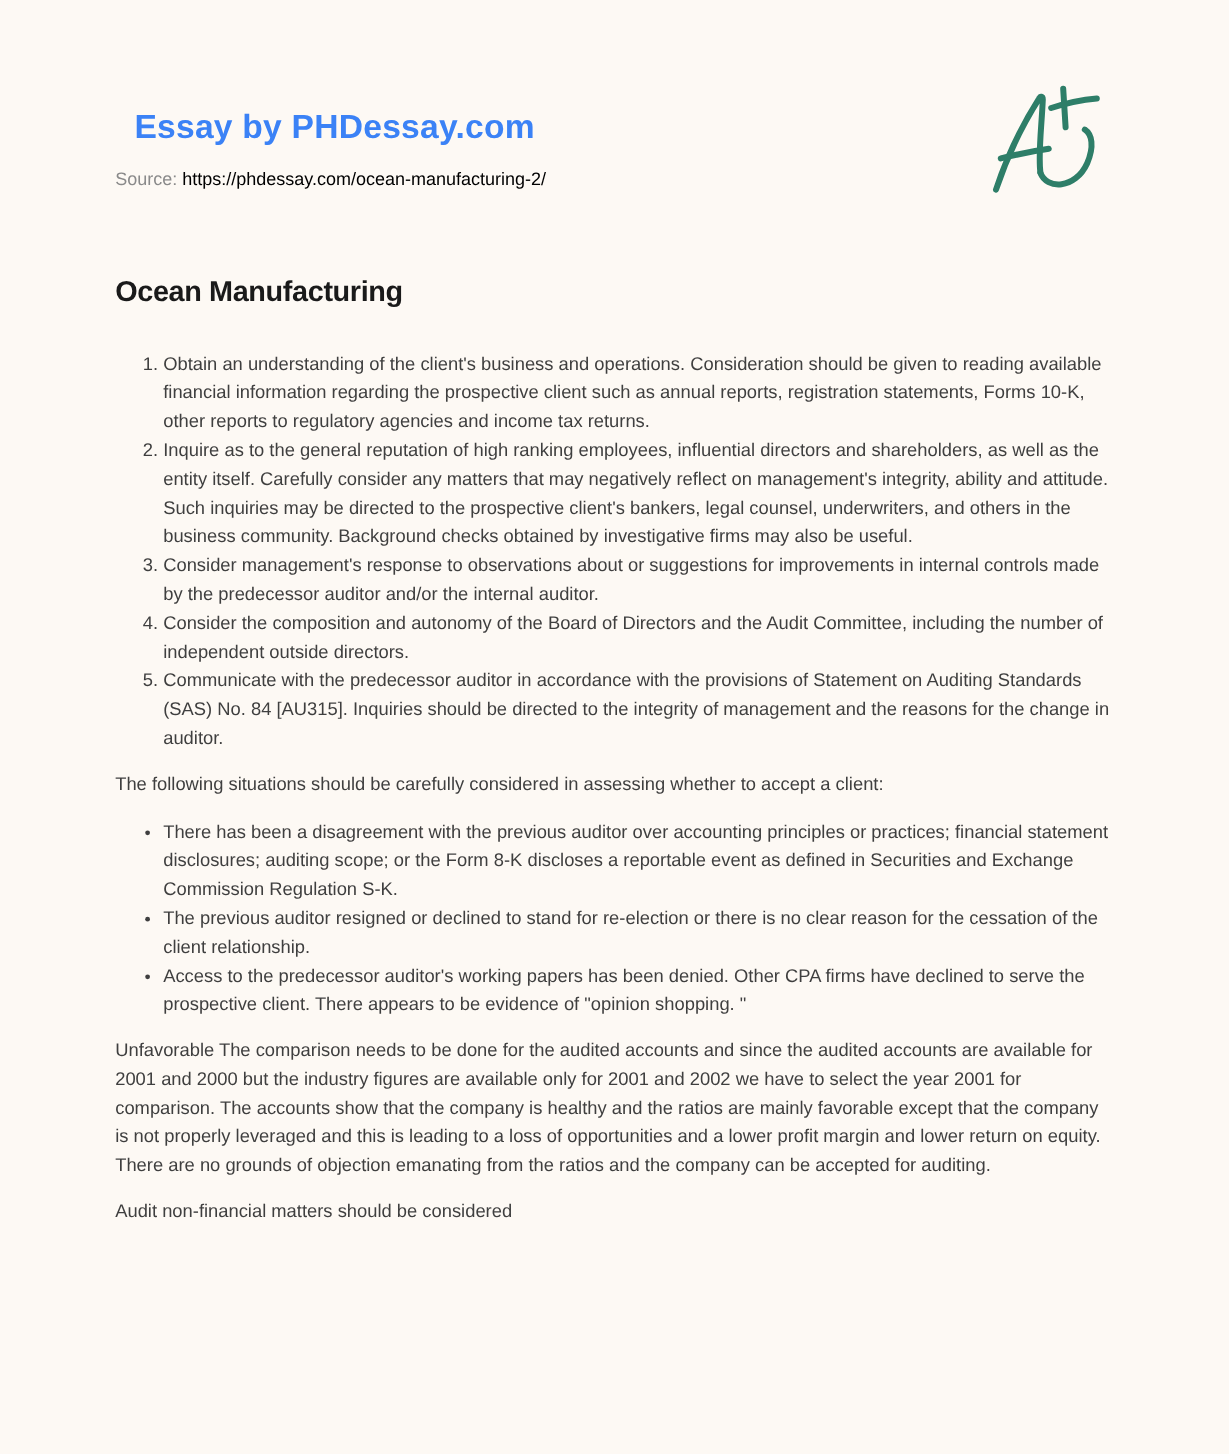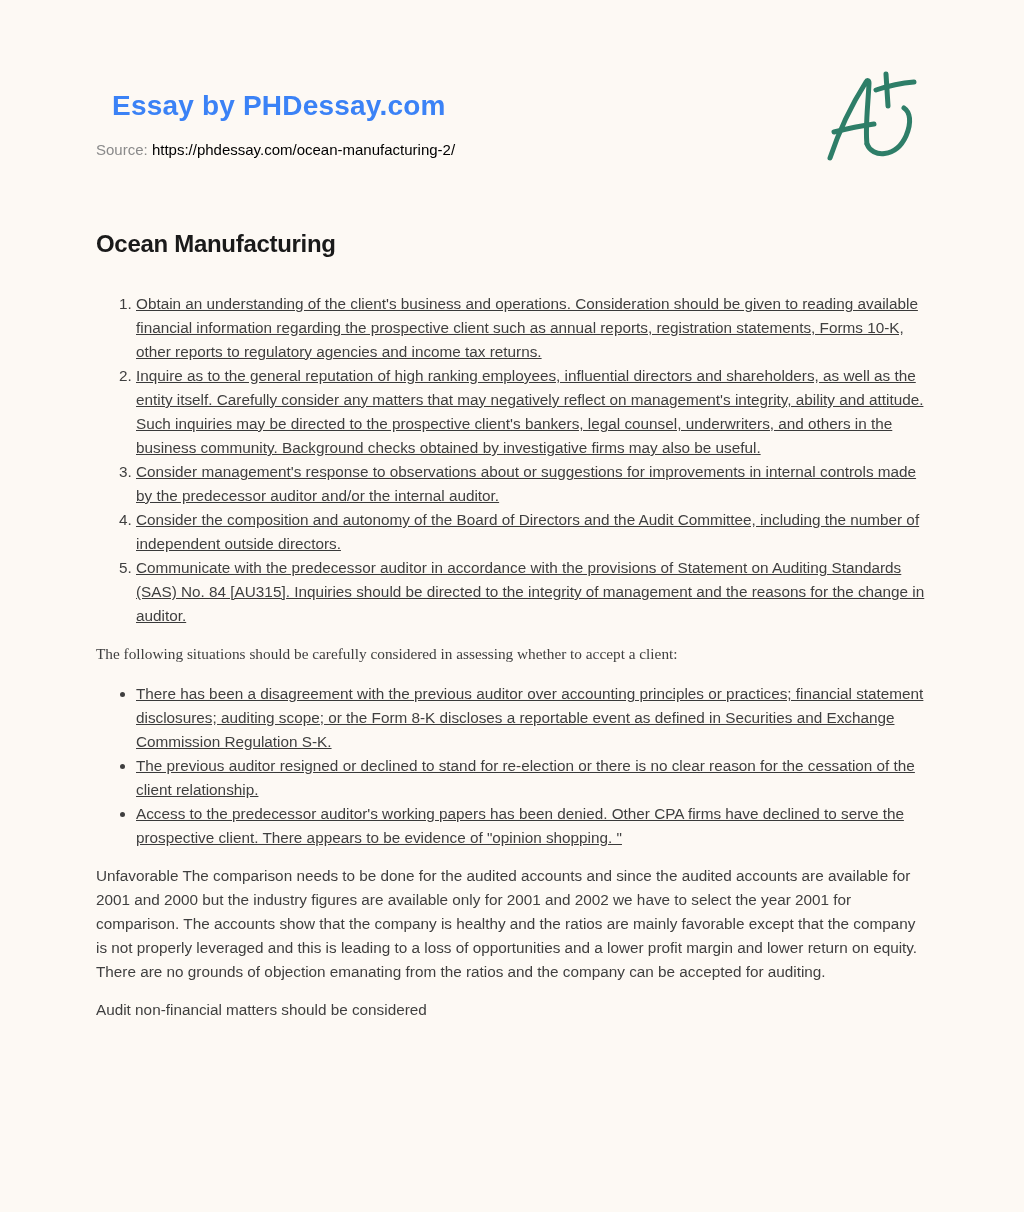--- a/index.html
+++ b/index.html
@@ -62,31 +62,30 @@
     }
     p {
       margin: 0 0 14px 0;
       font-size: 15.3px;
       line-height: 24px;
       color: #3f3f3f;
     }
     ol, ul {
       margin: 0 0 14px 0;
       padding-left: 40px;
-      text-decoration: underline;
     }
     li {
       font-size: 15.3px;
       line-height: 24px;
       color: #3f3f3f;
     }
     ol li::marker { color: #3f3f3f; }
     ul li { list-style: disc; }
     .intro { margin-bottom: 16px; }
-    .after-ol { margin-top: 0px; margin-bottom: 16px; font-family: Liberation Serif, serif; }
+    .after-ol { margin-top: 0px; margin-bottom: 16px; }
     .after-ul { margin-top: 0px; }
   </style>
 </head>
 <body>
 
 <div class="header">
   <h2 class="site-title">Essay by PHDessay.com</h2>
   <div class="source">
     <span>Source: </span><a href="#">https://phdessay.com/ocean-manufacturing-2/</a>
   </div>

